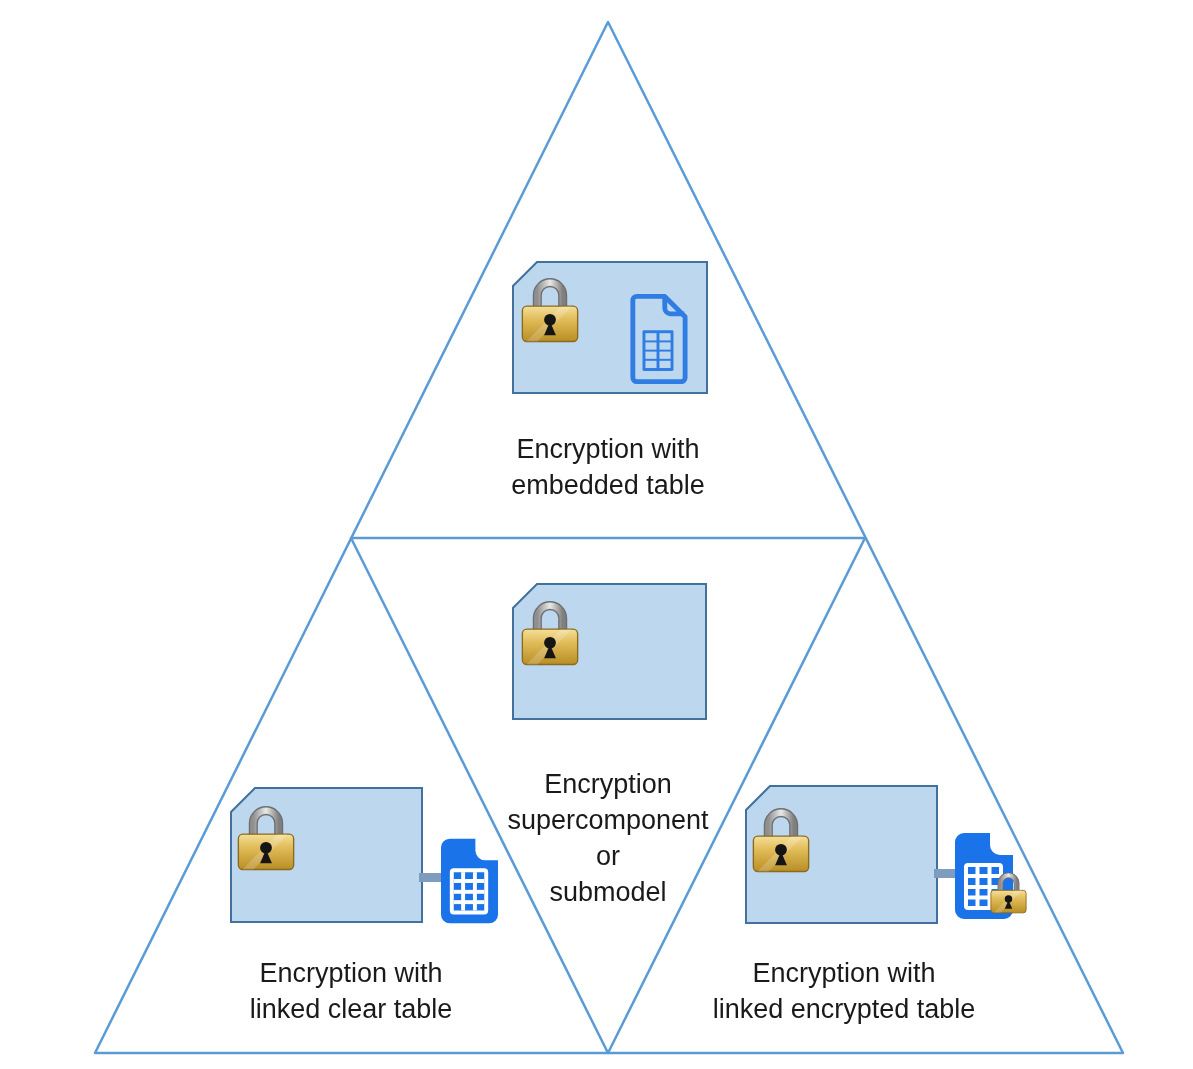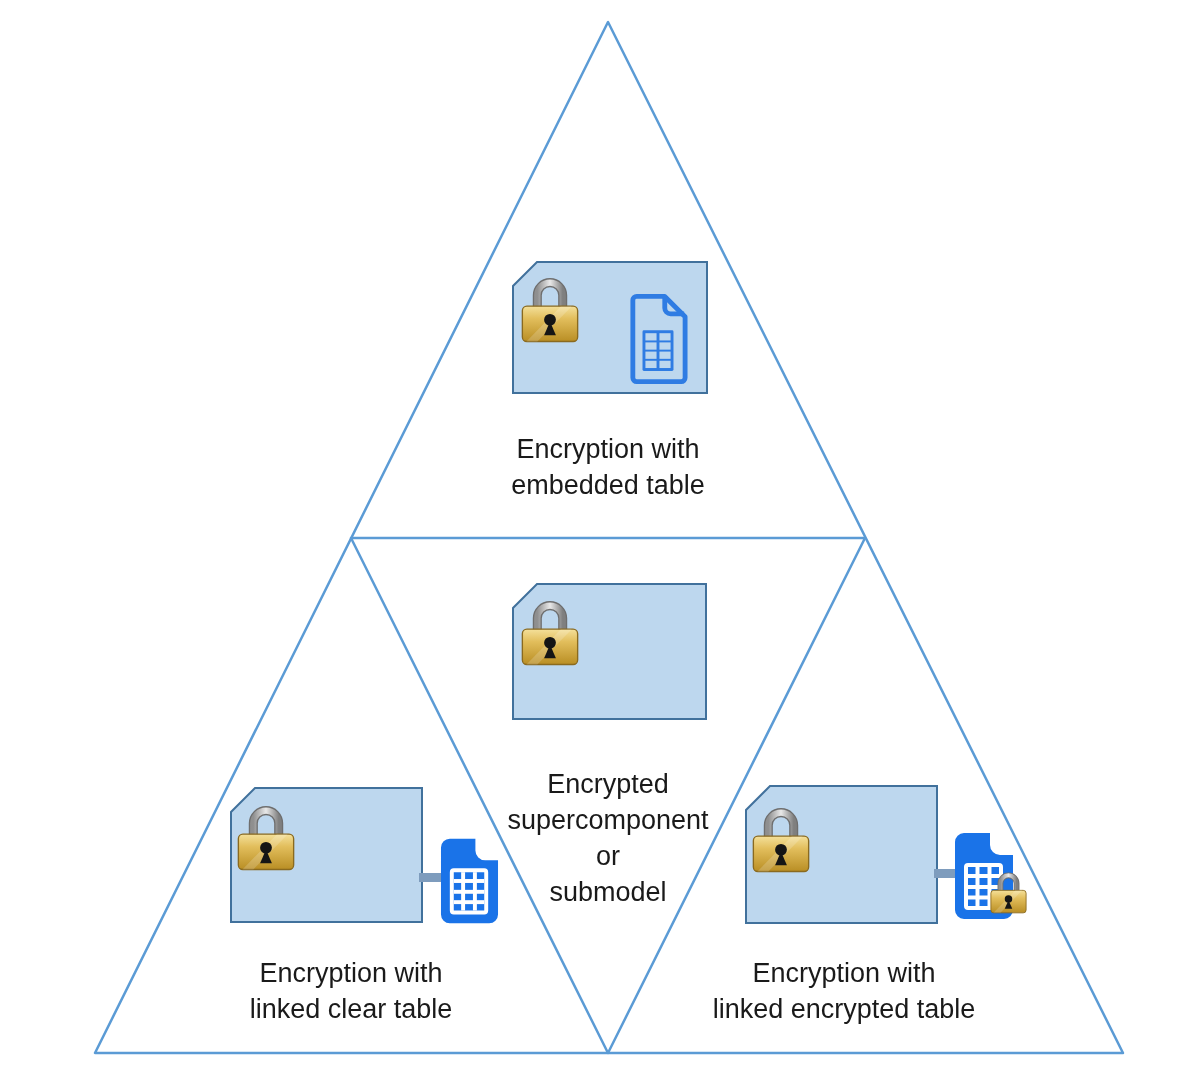--- a/index.html
+++ b/index.html
@@ -117,21 +117,21 @@
     </svg>
   <div class="label" style="left:448px; top:431px; width:320px;">Encryption with
 embedded table</div>
 
   <svg class="abs" style="left:512px; top:583px;" width="195" height="137">
     <polygon class="boxshape" points="25,1 194,1 194,136 1,136 1,25"></polygon>
   </svg>
   <svg class="abs" style="left:521px; top:594px;" width="58" height="74">
       <use href="#sym-lock"></use>
     </svg>
-  <div class="label" style="left:448px; top:766px; width:320px;">Encrypted
+  <div class="label" style="left:448px; top:766px; width:320px;">Encryption
 supercomponent
 or
 submodel</div>
 
   <svg class="abs" style="left:230px; top:787px;" width="193" height="136">
     <polygon class="boxshape" points="25,1 192,1 192,135 1,135 1,25"></polygon>
   </svg>
   <svg class="abs" style="left:237px; top:799px;" width="58" height="74">
       <use href="#sym-lock"></use>
     </svg>

